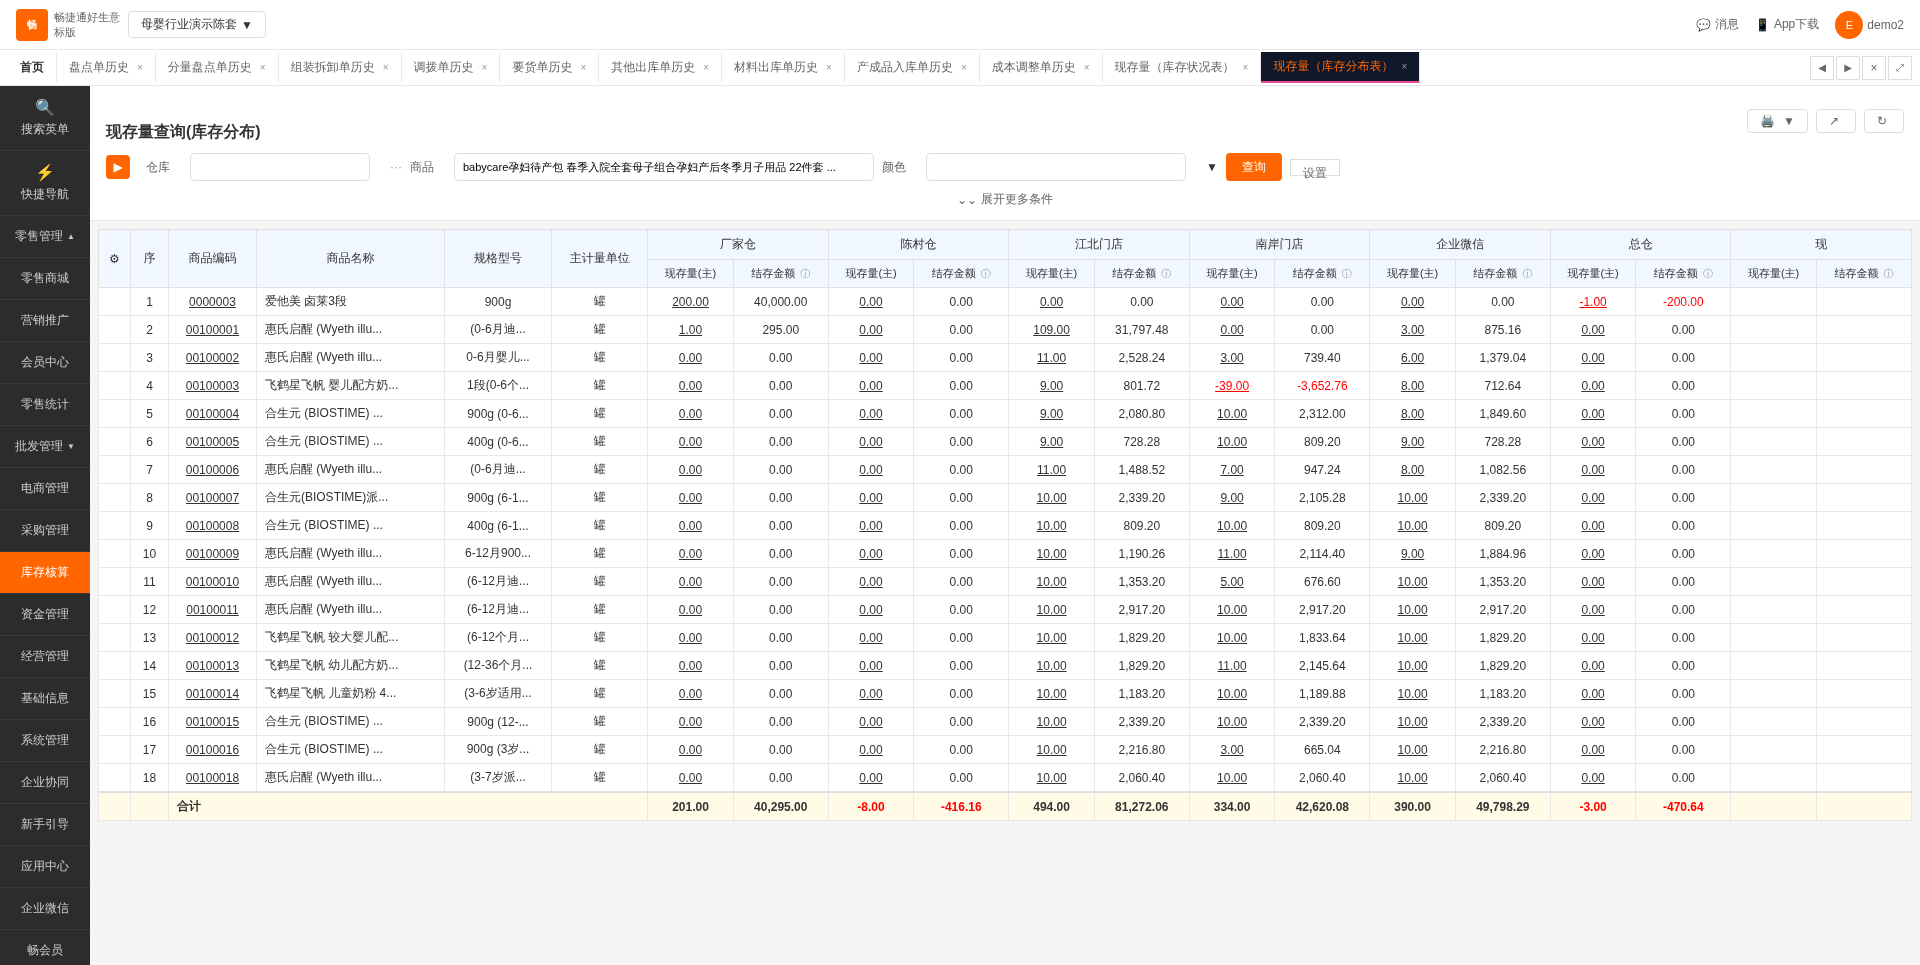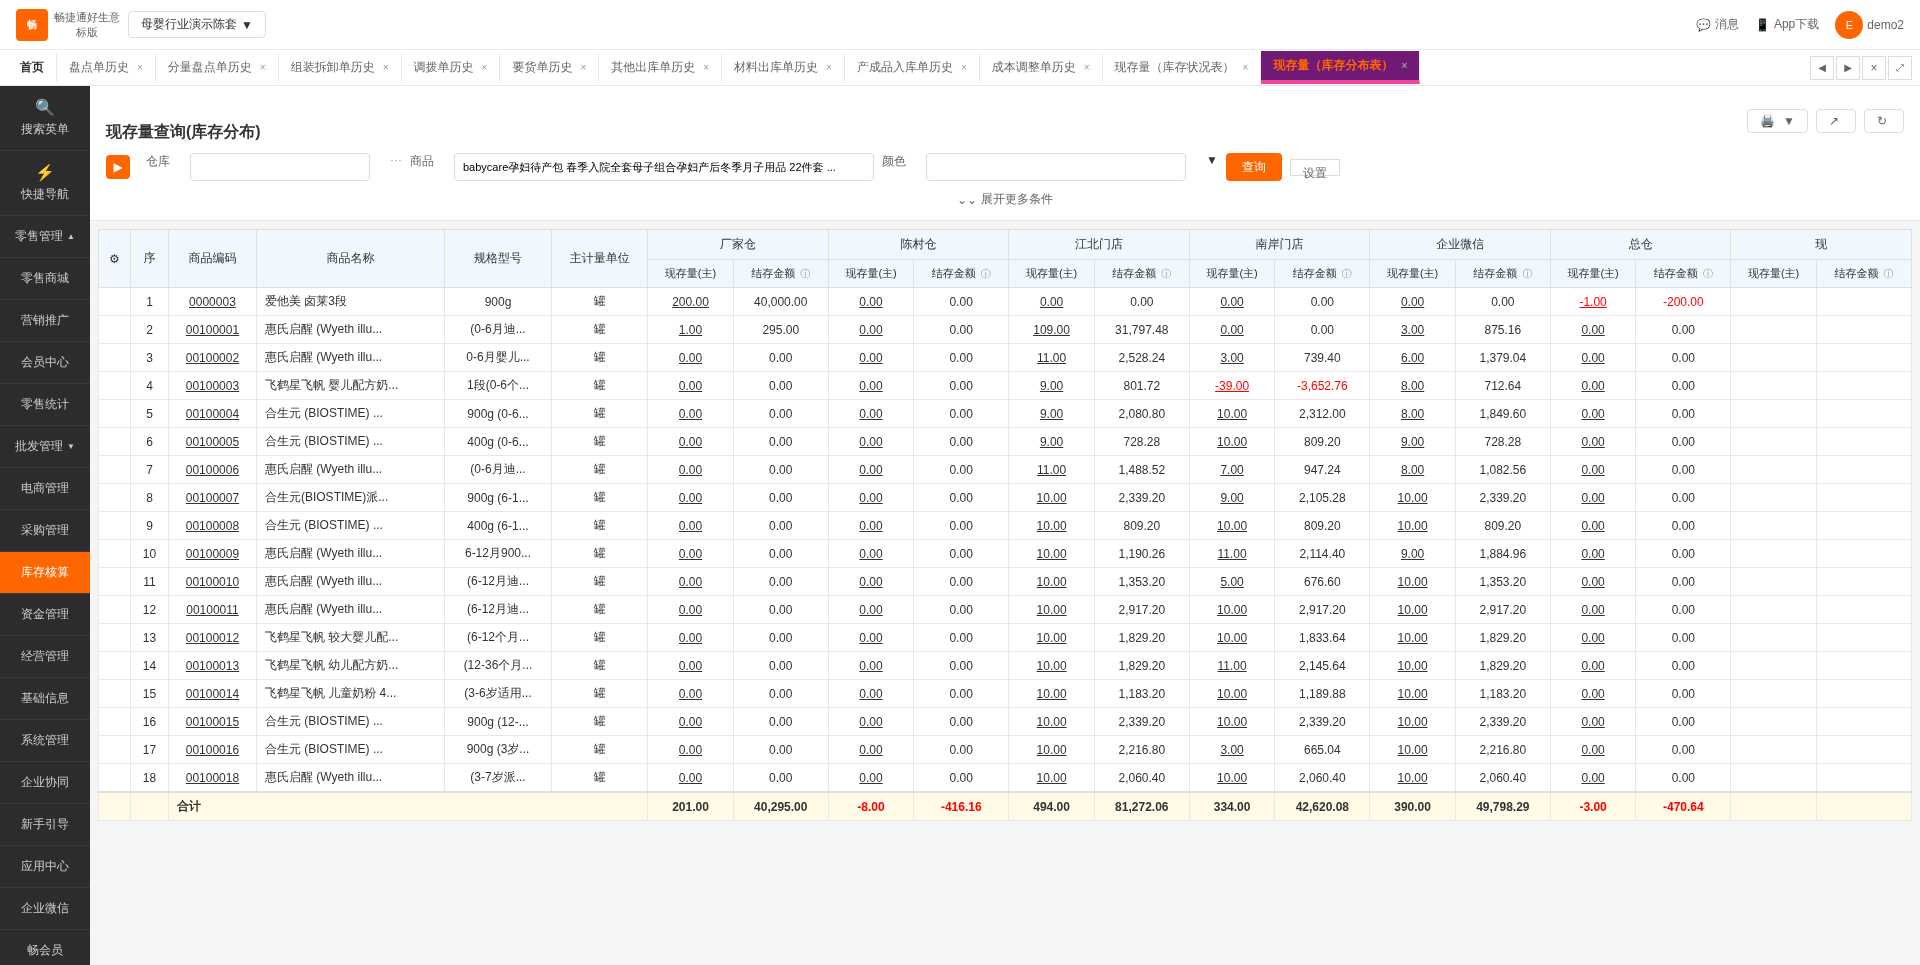--- a/index.html
+++ b/index.html
@@ -3,30 +3,30 @@
   <meta charset="utf-8">
   <style>
     * { box-sizing: border-box; margin: 0; padding: 0; }
     body { font-family: 'Microsoft YaHei', Arial, sans-serif; font-size: 12px; background: #f5f5f5; color: #333; overflow: hidden; }
     
     
     .top-bar { background: #fff; height: 50px; display: flex; align-items: center; padding: 0 16px; border-bottom: 1px solid #e8e8e8; justify-content: space-between; }
     .top-bar-left { display: flex; align-items: center; gap: 8px; }
     .logo-area { display: flex; align-items: center; gap: 6px; }
     .logo-icon { width: 32px; height: 32px; background: #ff6600; border-radius: 4px; display: flex; align-items: center; justify-content: center; color: white; font-size: 10px; font-weight: bold; }
-    .logo-text { font-size: 11px; color: #666; line-height: 1.3; text-align: center; }
+    .logo-text { font-size: 11px; color: #666; line-height: 1.3; }
     .app-selector { display: flex; align-items: center; gap: 4px; padding: 4px 12px; border: 1px solid #ddd; border-radius: 4px; cursor: pointer; font-size: 12px; color: #333; background: #fff; }
     .top-bar-right { display: flex; align-items: center; gap: 16px; }
     .top-action { display: flex; align-items: center; gap: 4px; color: #666; font-size: 12px; cursor: pointer; }
     .avatar { width: 28px; height: 28px; border-radius: 50%; background: #ff6600; display: flex; align-items: center; justify-content: center; color: white; font-size: 11px; }
 
     
     .nav-tabs { background: #fff; border-bottom: 1px solid #e8e8e8; display: flex; align-items: center; padding: 0 8px; height: 36px; overflow: hidden; }
     .nav-tab { display: flex; align-items: center; gap: 4px; padding: 6px 12px; font-size: 12px; color: #666; cursor: pointer; white-space: nowrap; border-right: 1px solid #e8e8e8; position: relative; }
-    .nav-tab.active { color: #ff6600; background: #701a75; border-bottom: 4px solid #ec4899; font-weight: bold; }
+    .nav-tab.active { color: #ff6600; background: #0f172a; border-bottom: 2px solid #ec4899; }
     .nav-tab.home { color: #333; font-weight: bold; }
     .nav-tab .close-x { color: #999; font-size: 10px; margin-left: 4px; cursor: pointer; }
     .nav-arrows { display: flex; gap: 2px; margin-left: auto; }
     .nav-arrow-btn { width: 24px; height: 24px; border: 1px solid #ddd; background: #fff; cursor: pointer; display: flex; align-items: center; justify-content: center; font-size: 10px; color: #666; }
     .nav-close-btn { width: 24px; height: 24px; border: 1px solid #ddd; background: #fff; cursor: pointer; display: flex; align-items: center; justify-content: center; font-size: 12px; color: #666; }
     .nav-expand-btn { width: 24px; height: 24px; border: 1px solid #ddd; background: #fff; cursor: pointer; display: flex; align-items: center; justify-content: center; font-size: 10px; color: #666; }
 
     
     .main-layout { display: flex; height: calc(965px - 50px - 36px); }
 
@@ -43,21 +43,21 @@
 
     
     .page-header { background: #fff; padding: 12px 16px 8px; border-bottom: 1px solid #e8e8e8; }
     .page-header-top { display: flex; align-items: center; justify-content: space-between; margin-bottom: 10px; }
     .page-title { font-size: 16px; font-weight: bold; color: #333; margin-top: 24px; }
     .header-actions { display: flex; align-items: center; gap: 8px; }
     .header-btn { padding: 4px 12px; border: 1px solid #ddd; background: #fff; border-radius: 4px; cursor: pointer; font-size: 12px; color: #666; display: flex; align-items: center; gap: 4px; }
 
     
     .search-bar { display: flex; align-items: center; gap: 8px; flex-wrap: wrap; }
-    .search-group { display: flex; align-items: flex-start; gap: 20px; }
+    .search-group { display: flex; align-items: center; gap: 20px; }
     .search-label { font-size: 12px; color: #666; white-space: nowrap; }
     .search-input { border: 1px solid #ddd; border-radius: 4px; padding: 4px 8px; font-size: 12px; height: 28px; }
     .search-input-wide { width: 320px; }
     .search-input-medium { width: 180px; }
     .search-dots { color: #999; cursor: pointer; }
     .expand-more { display: flex; align-items: center; gap: 4px; color: #666; cursor: pointer; font-size: 12px; padding: 4px 8px; }
     .btn-query { background: #ff6600; color: #fff; border: none; border-radius: 4px; padding: 5px 16px; cursor: pointer; font-size: 12px; height: 28px; }
     .btn-setting { background: #fff; color: #666; border: 1px solid #ddd; border-radius: 0; padding: 5px 12px; cursor: pointer; font-size: 12px; height: 17px; }
     .expand-row { width: 100%; display: flex; justify-content: center; margin-top: 6px; }
     .orange-arrow { width: 24px; height: 24px; background: #ff6600; color: white; border-radius: 4px; display: flex; align-items: center; justify-content: center; cursor: pointer; font-size: 12px; margin-right: 8px; }

